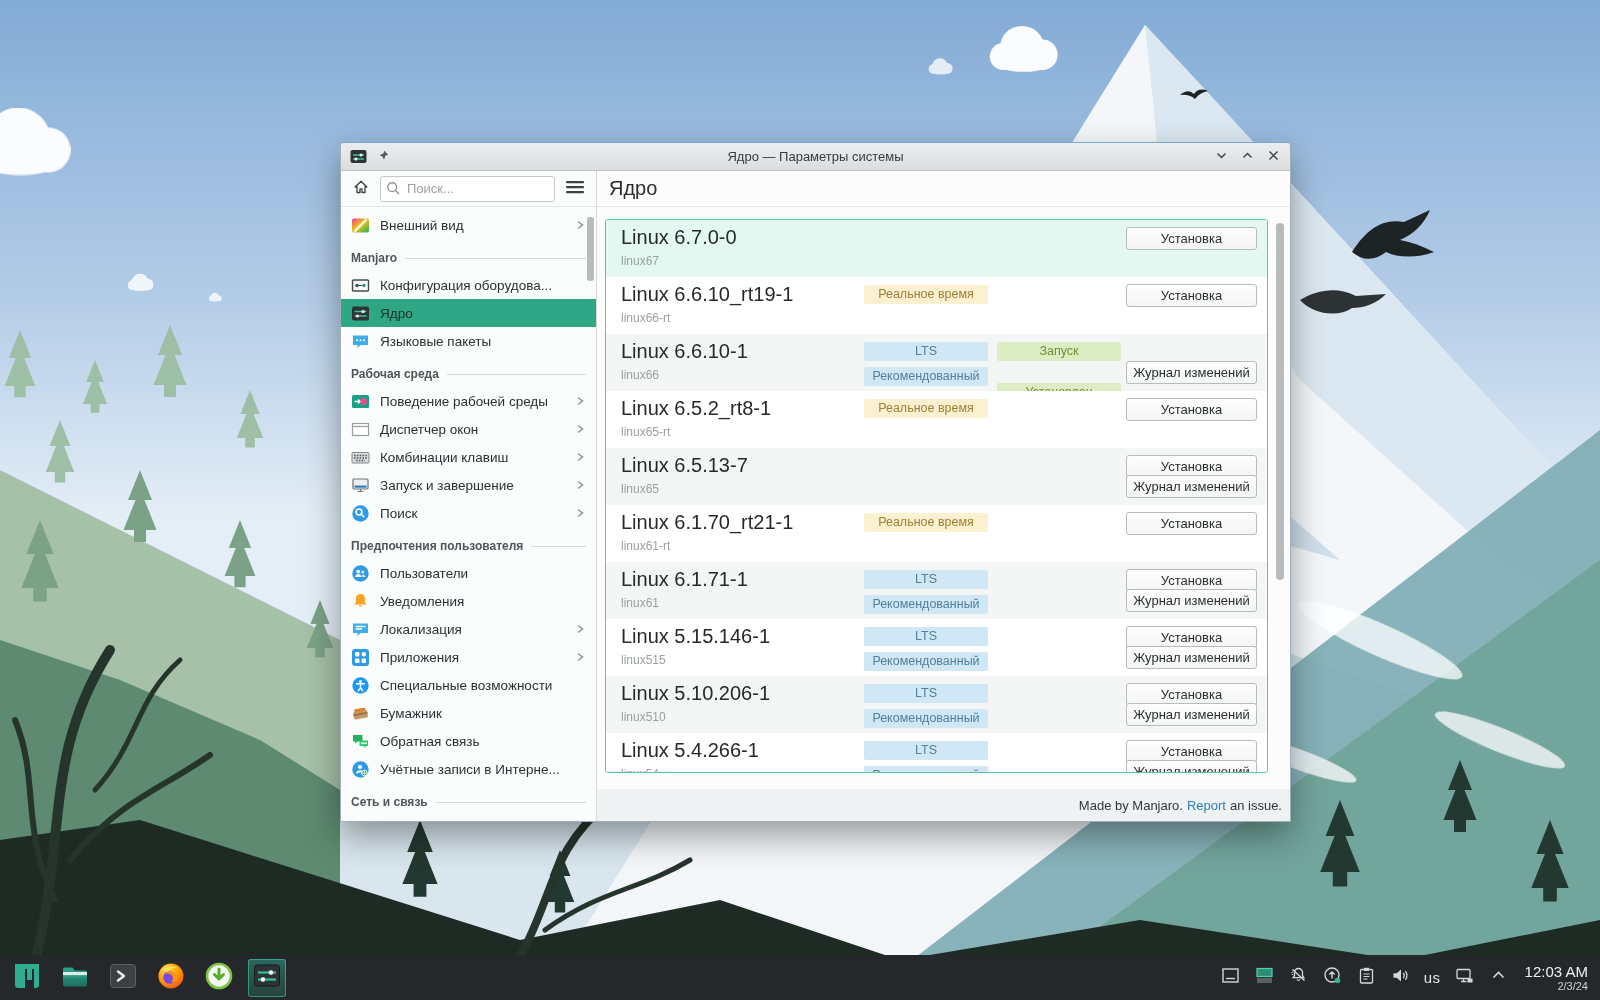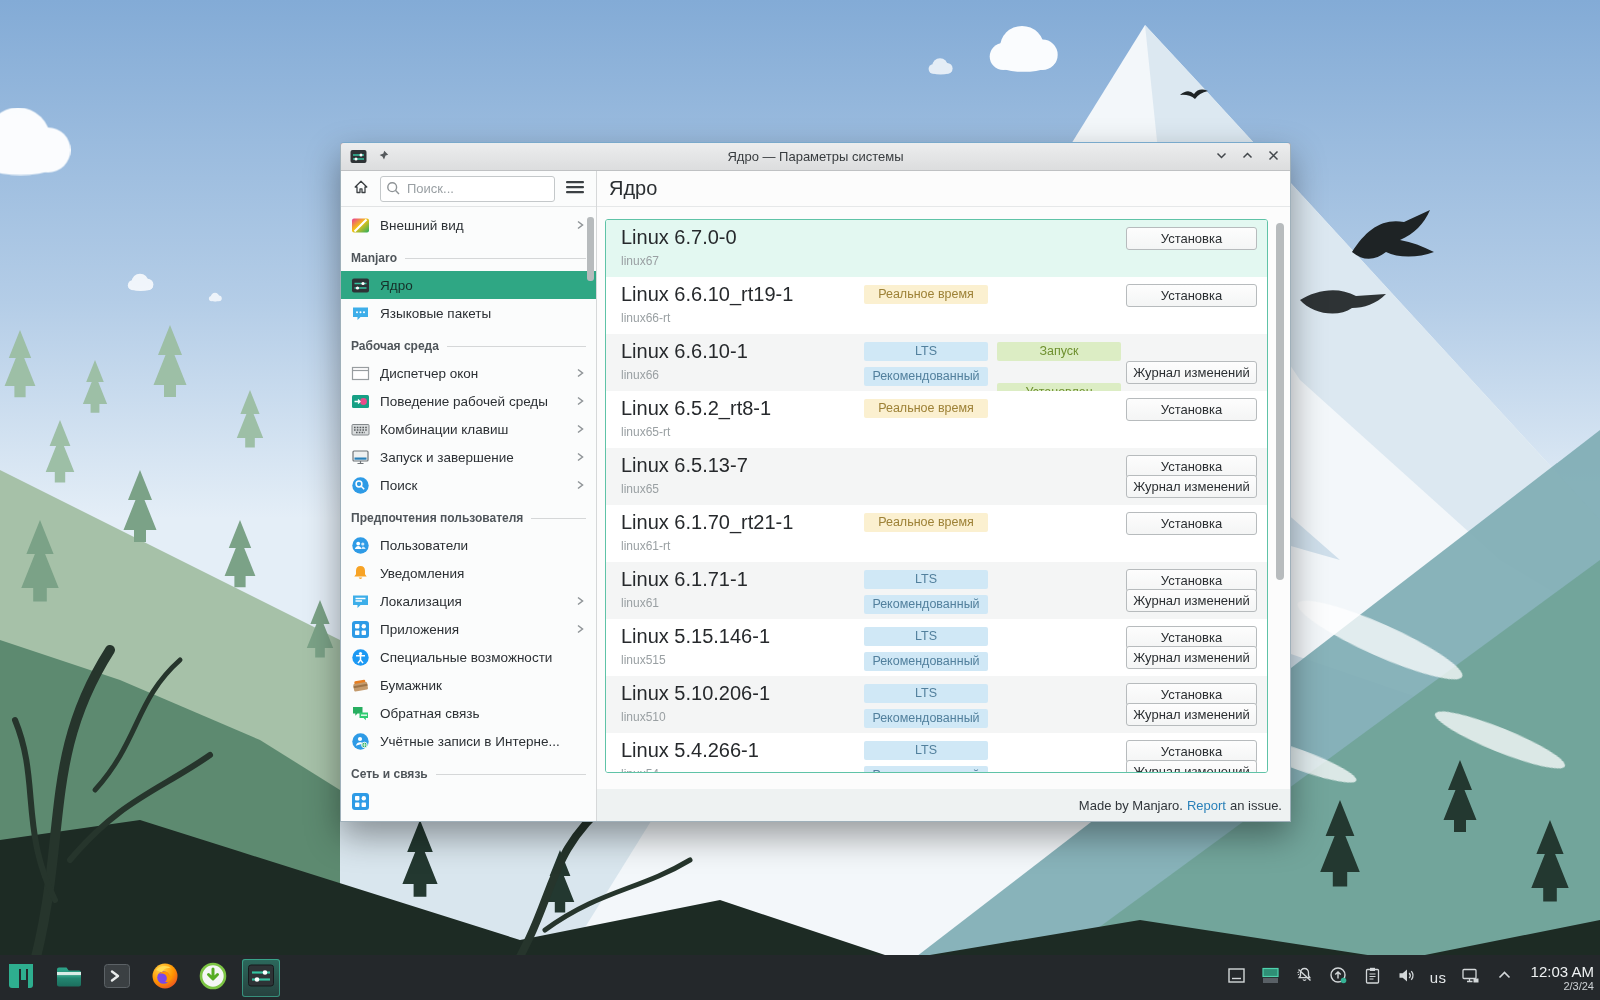--- a/index.html
+++ b/index.html
@@ -74,21 +74,21 @@
   .main-scroll { position:absolute; right:5px; top:50px; bottom:34px; width:10px; }
   .main-scroll .thumb { position:absolute; top:2px; height:63%; left:1px; width:8px; border-radius:4px; background:#b7bbbd; }
 
   .footer { position:absolute; left:0; right:0; bottom:0; height:32px; background:#eef2f2;
             display:flex; align-items:center; justify-content:flex-end; padding-right:8px;
             font-size:13px; color:#31363b; gap:4px; }
   .footer a { color:#2980b9; cursor:pointer; }
 
   
   .taskbar { position:absolute; left:0; right:0; bottom:0; height:45px; background:#24282b;
-             display:flex; align-items:center; padding:0 2px; }
+             display:flex; align-items:center; padding:0 8px; }
   .tb-launchers { display:flex; align-items:center; gap:10px; }
   .launcher { width:38px; height:38px; display:flex; align-items:center; justify-content:center; border-radius:3px; }
   .launcher.active { background:linear-gradient(rgba(53,194,160,.42), rgba(53,194,160,.16));
                      box-shadow:inset 0 0 0 1px rgba(70,210,175,.55); }
   .tb-tray { margin-left:auto; display:flex; align-items:center; gap:13px; }
   .tray-ic { width:21px; height:21px; display:flex; align-items:center; justify-content:center; }
   .kbd-layout { font-size:15px; color:#e3e6e8; letter-spacing:.5px; }
   .clock { text-align:right; line-height:1.15; margin:0 4px 0 3px; }
   .clock .t { font-size:15px; color:#eef1f2; }
   .clock .d { font-size:11px; color:#ccd1d4; }
@@ -254,20 +254,29 @@
                   <path d="M3.5 15.5 15.5 3.5" stroke="#fff" stroke-width="2.2"></path>
                 </svg></span>
               <span>Внешний вид</span>
               <span class="chev"><svg width="12" height="12" viewBox="0 0 12 12" xmlns="http://www.w3.org/2000/svg">
                   <path d="M4 2.5 8.5 6 4 9.5" fill="none" stroke="#8f9497" stroke-width="1.5"></path>
                 </svg></span>
             </div>
             <div class="sb-section">
               <span>Manjaro</span>
             </div>
+            <div class="sb-item">
+              <span class="sbicon"><svg width="19" height="19" viewBox="0 0 19 19" xmlns="http://www.w3.org/2000/svg">
+                  <rect x="1.5" y="4" width="16" height="11" rx="1" fill="#f6f7f7" stroke="#44494d" stroke-width="1.4"></rect>
+                  <circle cx="6" cy="9.5" r="1.7" fill="#44494d"></circle>
+                  <circle cx="13" cy="9.5" r="1.7" fill="#16a085"></circle>
+                  <path d="M7.8 9.5h3.4" stroke="#44494d" stroke-width="1.2"></path>
+                </svg></span>
+              <span>Конфигурация оборудова...</span>
+            </div>
             <div class="sb-item selected">
               <span class="sbicon"><svg width="19" height="19" viewBox="0 0 19 19" xmlns="http://www.w3.org/2000/svg">
                   <rect x="1" y="2.5" width="17" height="14" rx="2" fill="#2e3336"></rect>
                   <path d="M3.5 7.5h12" stroke="#35c2a0" stroke-width="1.6"></path>
                   <circle cx="12" cy="7.5" r="1.6" fill="#fff"></circle>
                   <path d="M3.5 12h12" stroke="#35c2a0" stroke-width="1.6"></path>
                   <circle cx="6.5" cy="12" r="1.6" fill="#fff"></circle>
                 </svg></span>
               <span>Ядро</span>
             </div>
@@ -280,35 +289,35 @@
                     <circle cx="13" cy="8.2" r="1"></circle>
                   </g>
                 </svg></span>
               <span>Языковые пакеты</span>
             </div>
             <div class="sb-section">
               <span>Рабочая среда</span>
             </div>
             <div class="sb-item">
               <span class="sbicon"><svg width="19" height="19" viewBox="0 0 19 19" xmlns="http://www.w3.org/2000/svg">
-                  <rect x="1.5" y="3.5" width="16" height="12" fill="#fff" stroke="#989da0" stroke-width="1.2"></rect>
-                  <path d="M1.5 6.5h16" stroke="#989da0" stroke-width="1.2"></path>
-                </svg></span>
-              <span>Диспетчер окон</span>
-              <span class="chev"><svg width="12" height="12" viewBox="0 0 12 12" xmlns="http://www.w3.org/2000/svg">
-                  <path d="M4 2.5 8.5 6 4 9.5" fill="none" stroke="#8f9497" stroke-width="1.5"></path>
-                </svg></span>
-            </div>
-            <div class="sb-item">
-              <span class="sbicon"><svg width="19" height="19" viewBox="0 0 19 19" xmlns="http://www.w3.org/2000/svg">
                   <rect x="1" y="3" width="17" height="13" rx="1.5" fill="#16a085"></rect>
                   <circle cx="12.5" cy="9.5" r="3.4" fill="#e84b8a"></circle>
                   <path d="M3.5 9.5h5M7 7.5l2 2-2 2" stroke="#fff" stroke-width="1.3" fill="none"></path>
                 </svg></span>
               <span>Поведение рабочей среды</span>
+              <span class="chev"><svg width="12" height="12" viewBox="0 0 12 12" xmlns="http://www.w3.org/2000/svg">
+                  <path d="M4 2.5 8.5 6 4 9.5" fill="none" stroke="#8f9497" stroke-width="1.5"></path>
+                </svg></span>
+            </div>
+            <div class="sb-item">
+              <span class="sbicon"><svg width="19" height="19" viewBox="0 0 19 19" xmlns="http://www.w3.org/2000/svg">
+                  <rect x="1.5" y="3.5" width="16" height="12" fill="#fff" stroke="#989da0" stroke-width="1.2"></rect>
+                  <path d="M1.5 6.5h16" stroke="#989da0" stroke-width="1.2"></path>
+                </svg></span>
+              <span>Диспетчер окон</span>
               <span class="chev"><svg width="12" height="12" viewBox="0 0 12 12" xmlns="http://www.w3.org/2000/svg">
                   <path d="M4 2.5 8.5 6 4 9.5" fill="none" stroke="#8f9497" stroke-width="1.5"></path>
                 </svg></span>
             </div>
             <div class="sb-item">
               <span class="sbicon"><svg width="19" height="19" viewBox="0 0 19 19" xmlns="http://www.w3.org/2000/svg">
                   <rect x="1" y="4.5" width="17" height="10.5" rx="1" fill="#d9dcdd" stroke="#83888b"></rect>
                   <g stroke="#55595c" stroke-width="1.4" stroke-dasharray="1.6 1.2">
                     <path d="M3 7.5h13"></path>
                     <path d="M3 10h13"></path>

